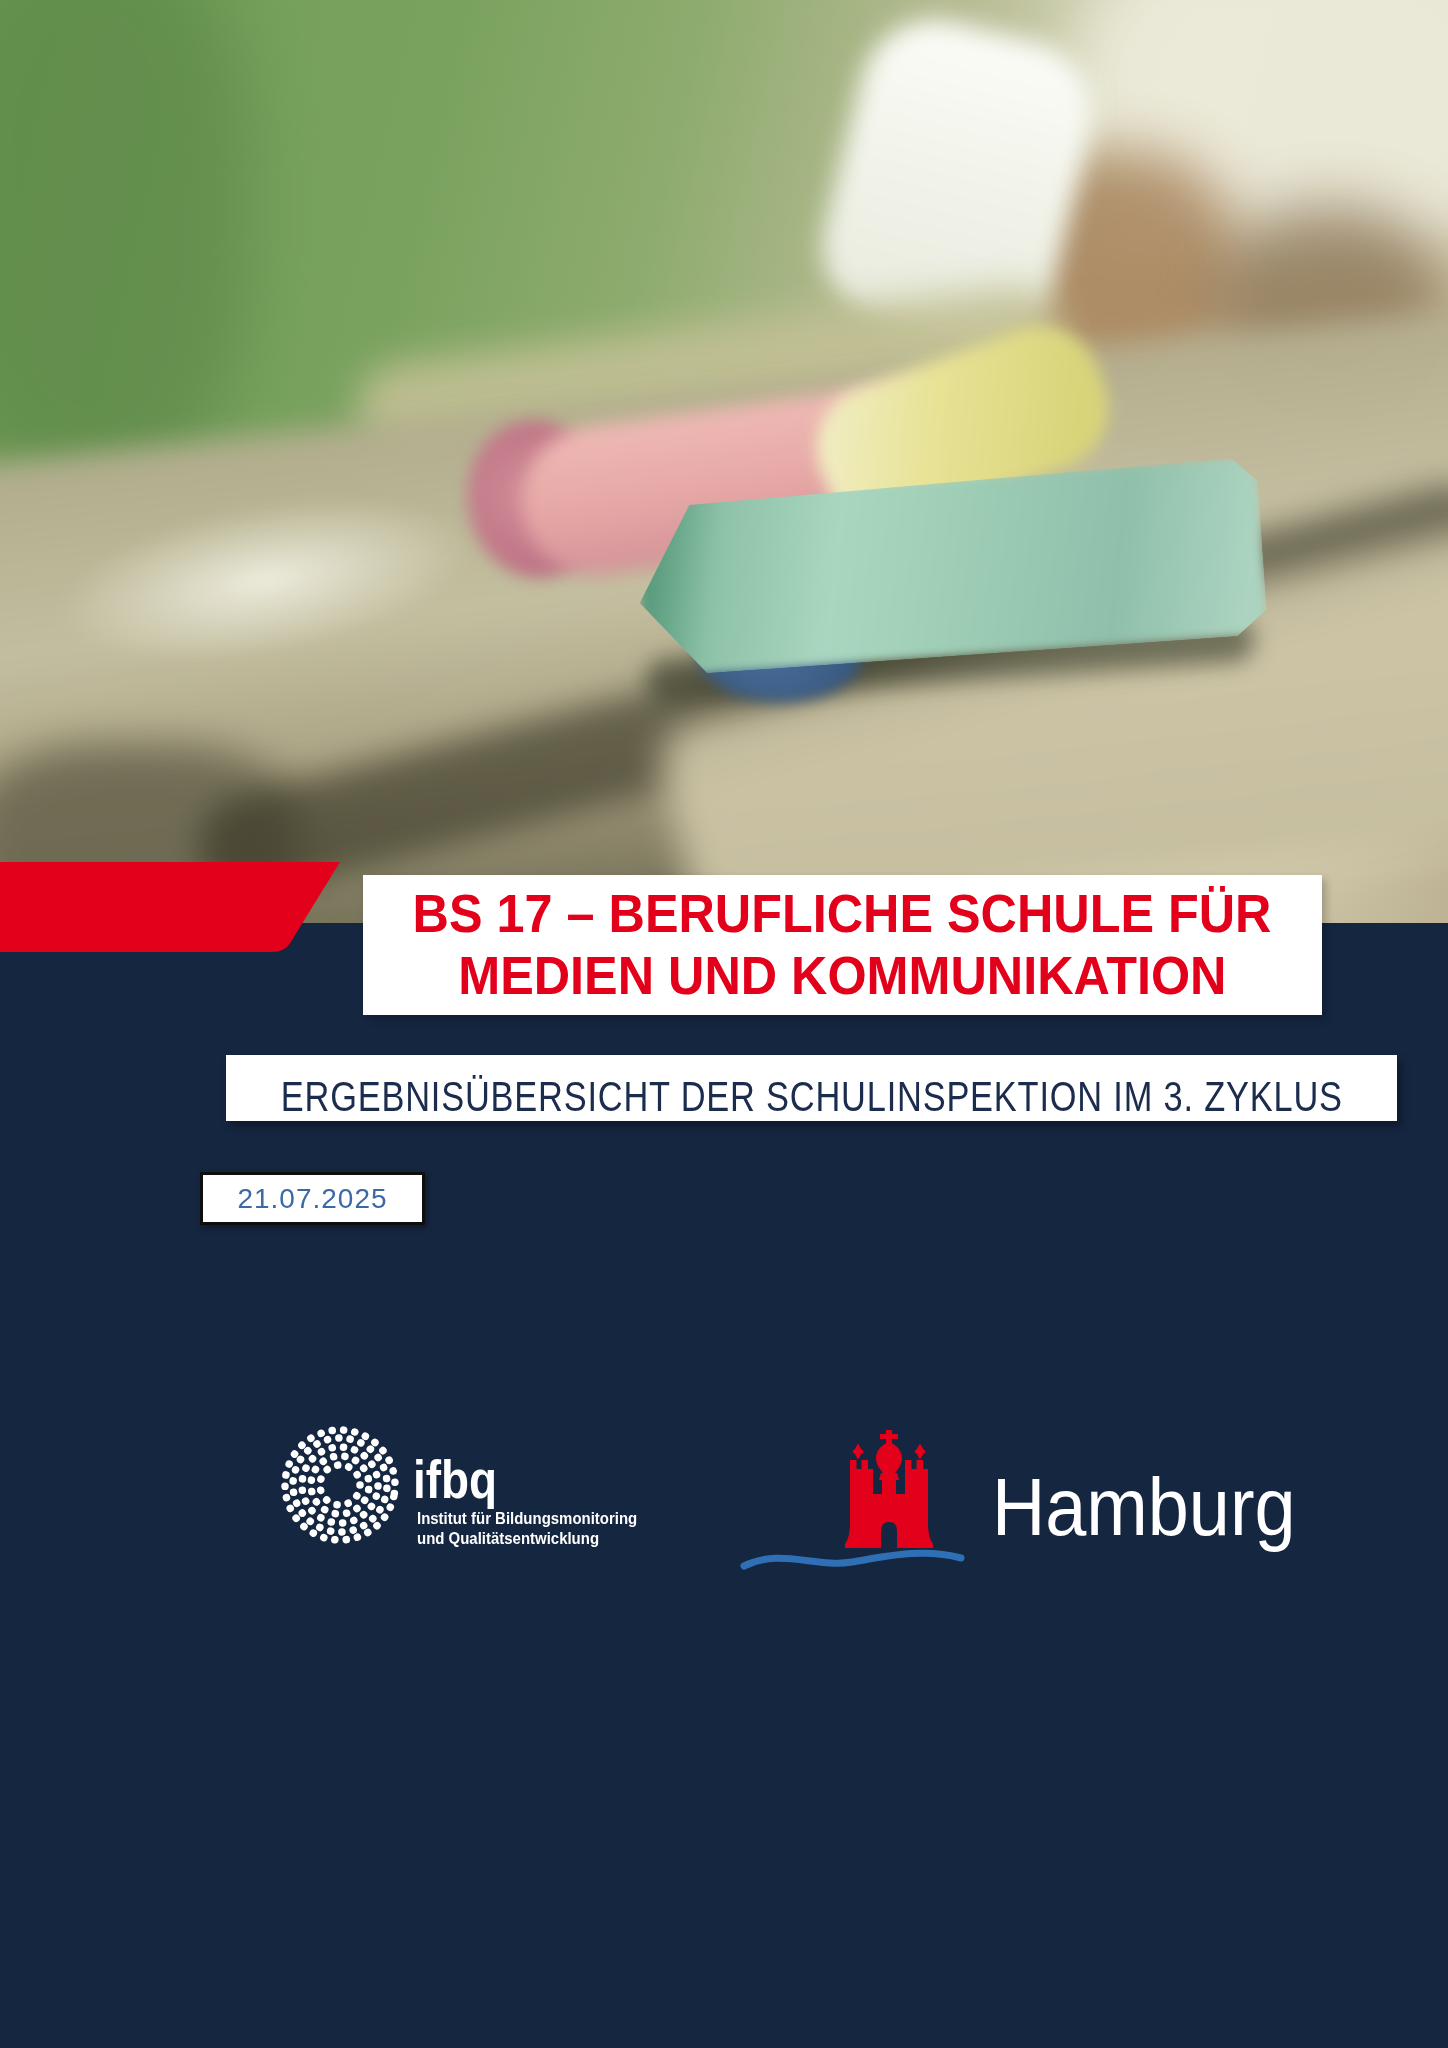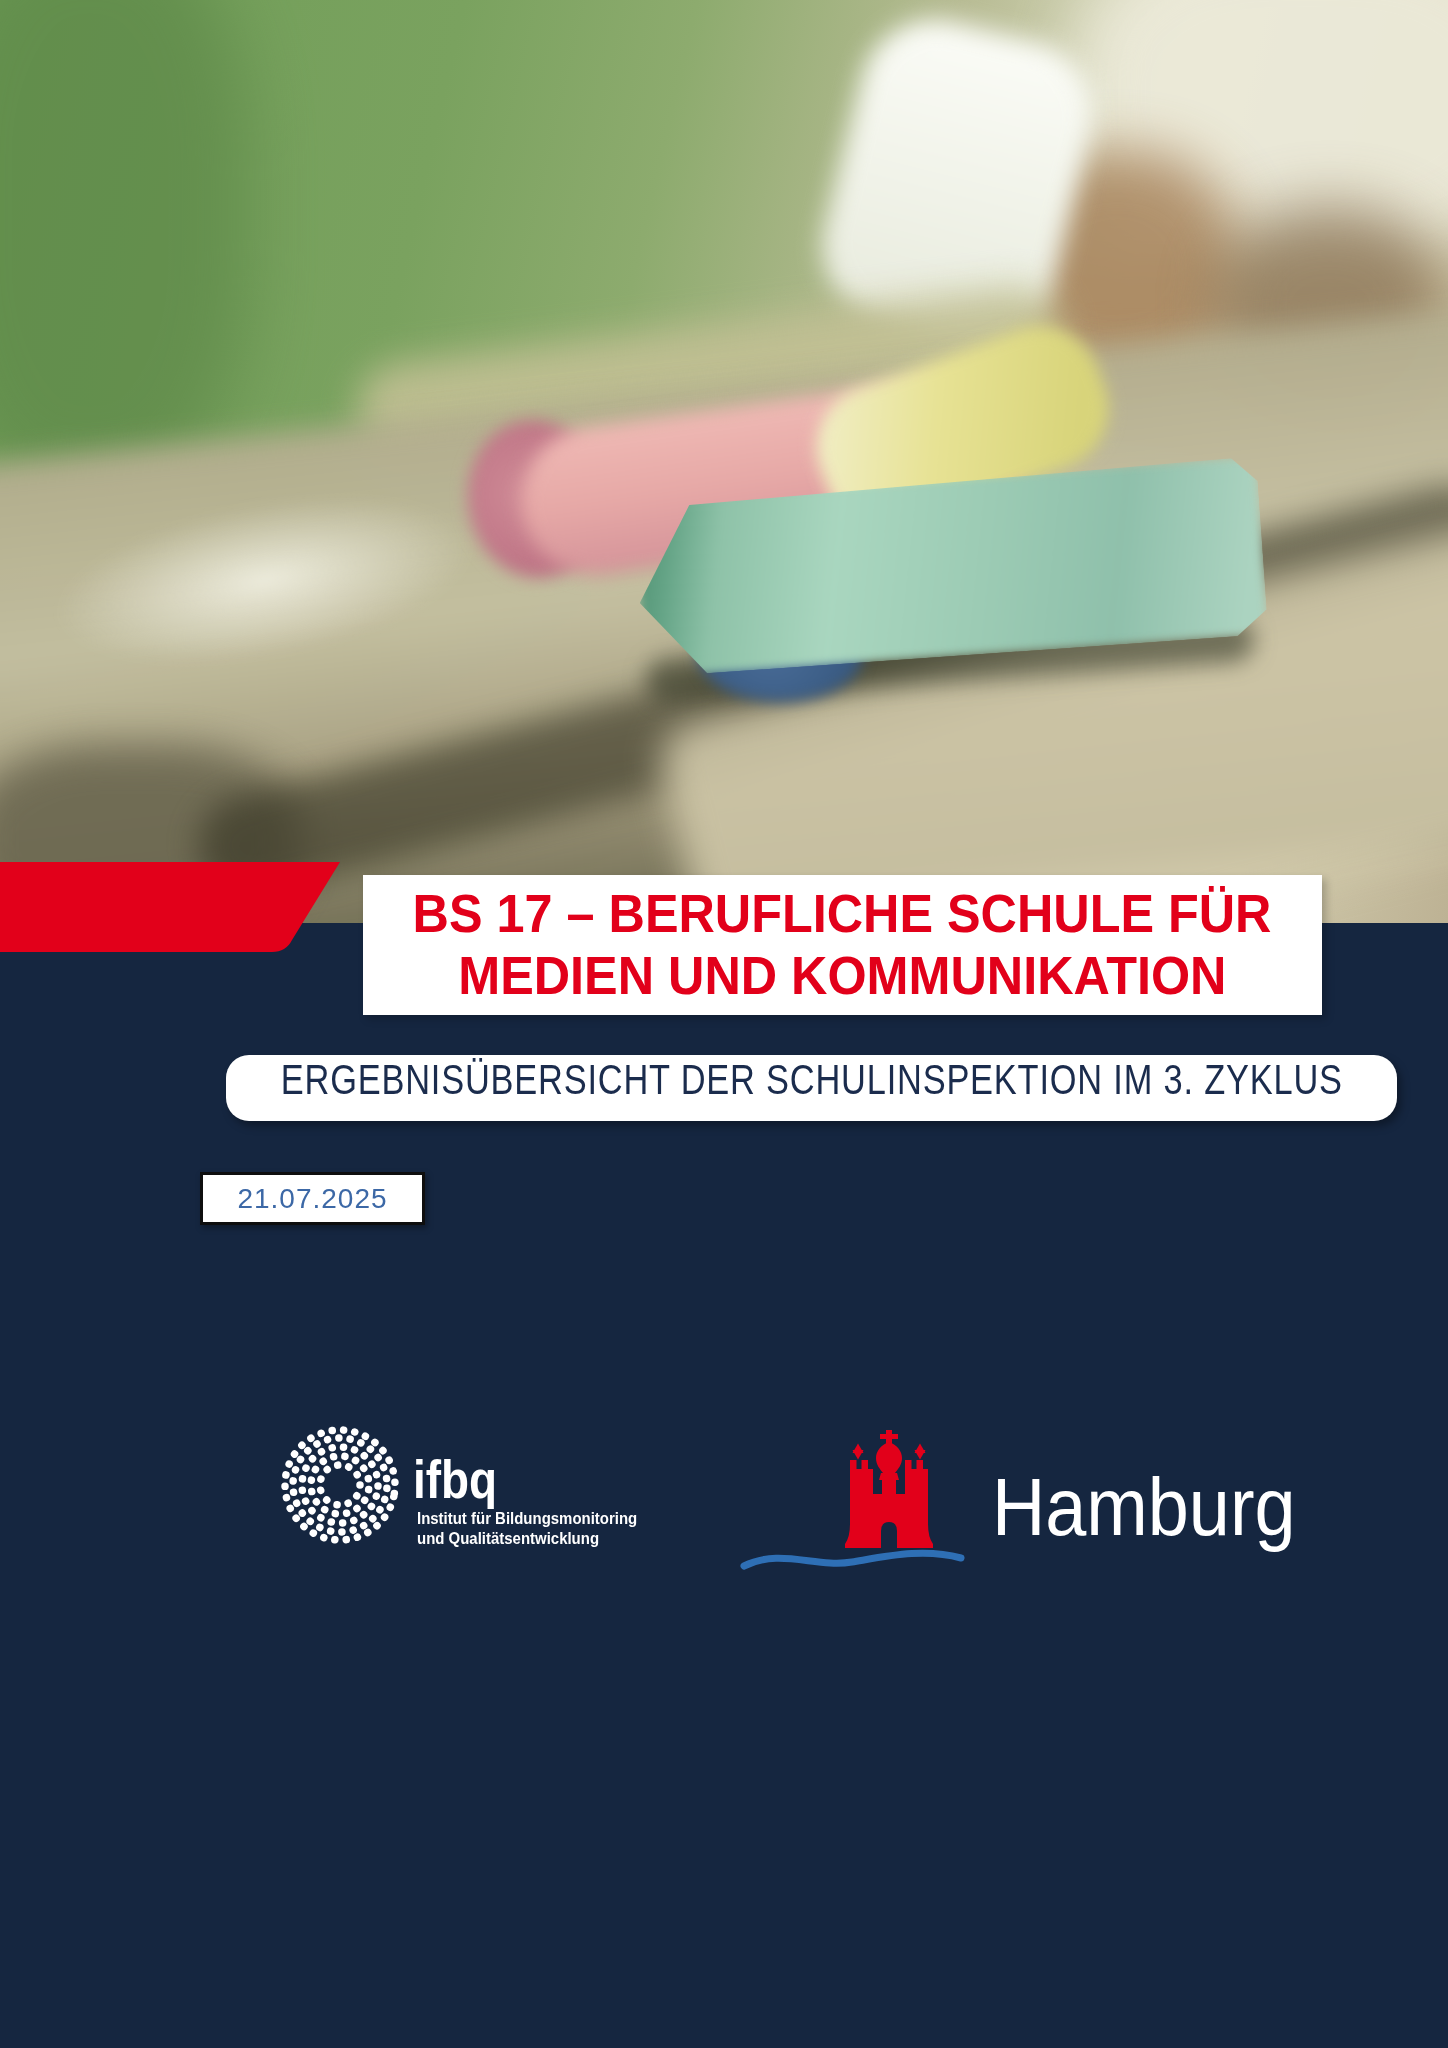--- a/index.html
+++ b/index.html
@@ -44,21 +44,21 @@
     clip-path:polygon(0 58%,9% 5%,96% 0,100% 14%,100% 86%,95% 100%,10% 100%);}
   
   .ribbon{position:absolute;left:0;top:860px;width:345px;height:94px;}
   .title-box{position:absolute;left:363px;top:875px;width:959px;height:140px;background:#ffffff;
     box-shadow:4px 4px 8px rgba(0,0,0,.22);
     display:flex;flex-direction:column;align-items:center;justify-content:center;}
   .title-box .line{color:#e2001a;font-weight:bold;font-size:53px;line-height:62px;white-space:nowrap;
     display:inline-block;transform:scaleX(.95);}
   .subtitle-box{position:absolute;left:226px;top:1055px;width:1171px;height:66px;background:#ffffff;
     box-shadow:4px 5px 8px rgba(0,0,0,.35);
-    display:flex;align-items:flex-start;justify-content:center;border-radius:23px;}
+    display:flex;align-items:flex-end;justify-content:center;}
   .subtitle-box .line{color:#1b2c4d;font-size:43px;font-weight:400;letter-spacing:1px;white-space:nowrap;
     display:inline-block;transform:scaleX(.8);}
   .date-box{position:absolute;left:200px;top:1172px;width:225px;height:53px;box-sizing:border-box;
     background:#ffffff;border:3px solid #0e0e0e;box-shadow:2px 3px 6px rgba(0,0,0,.35);
     display:flex;align-items:center;justify-content:center;}
   .date-box .date{color:#3c68a6;font-size:28px;letter-spacing:1px;}
   
   .ifbq-dots{position:absolute;left:281px;top:1426px;}
   .ifbq-word{position:absolute;left:413px;top:1452px;color:#fff;font-weight:bold;font-size:54px;line-height:1;
     transform:scaleX(.85);transform-origin:left center;}

